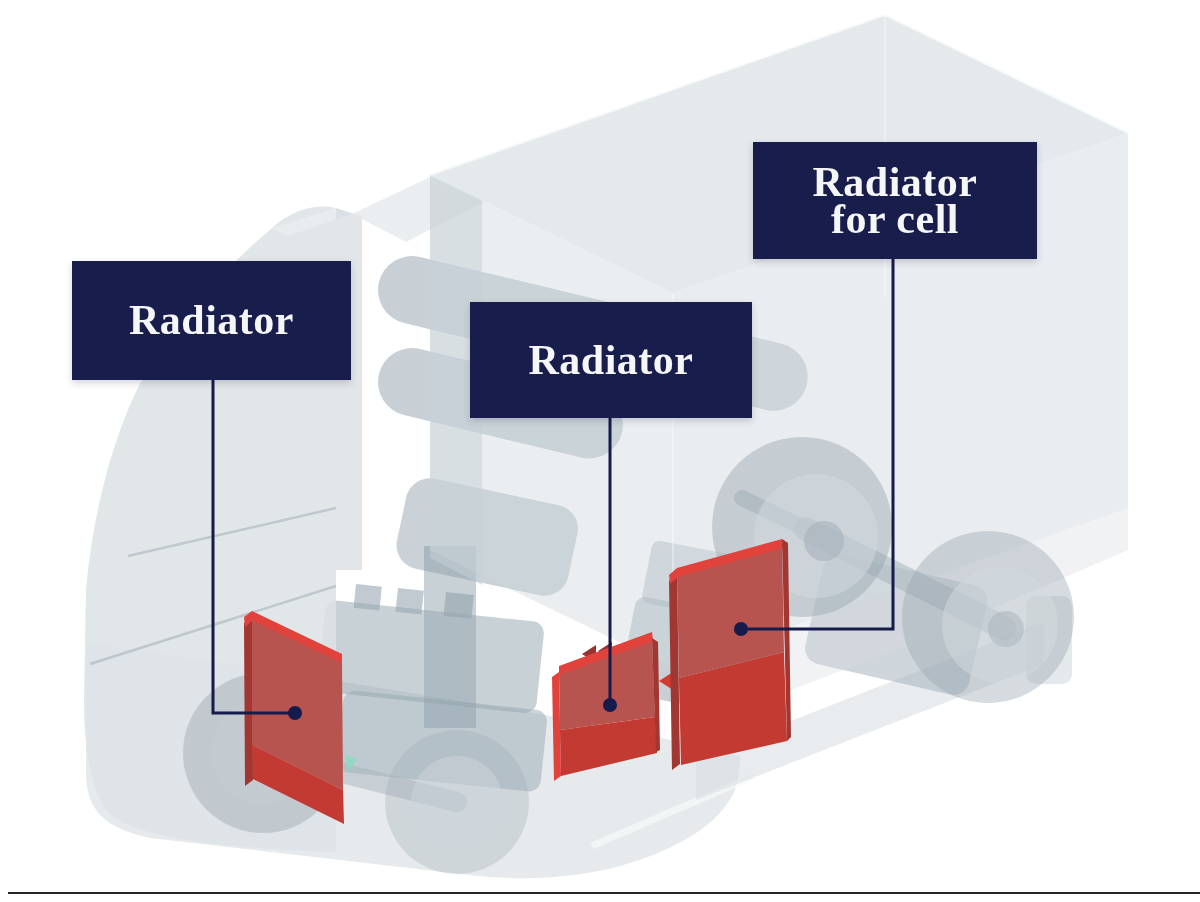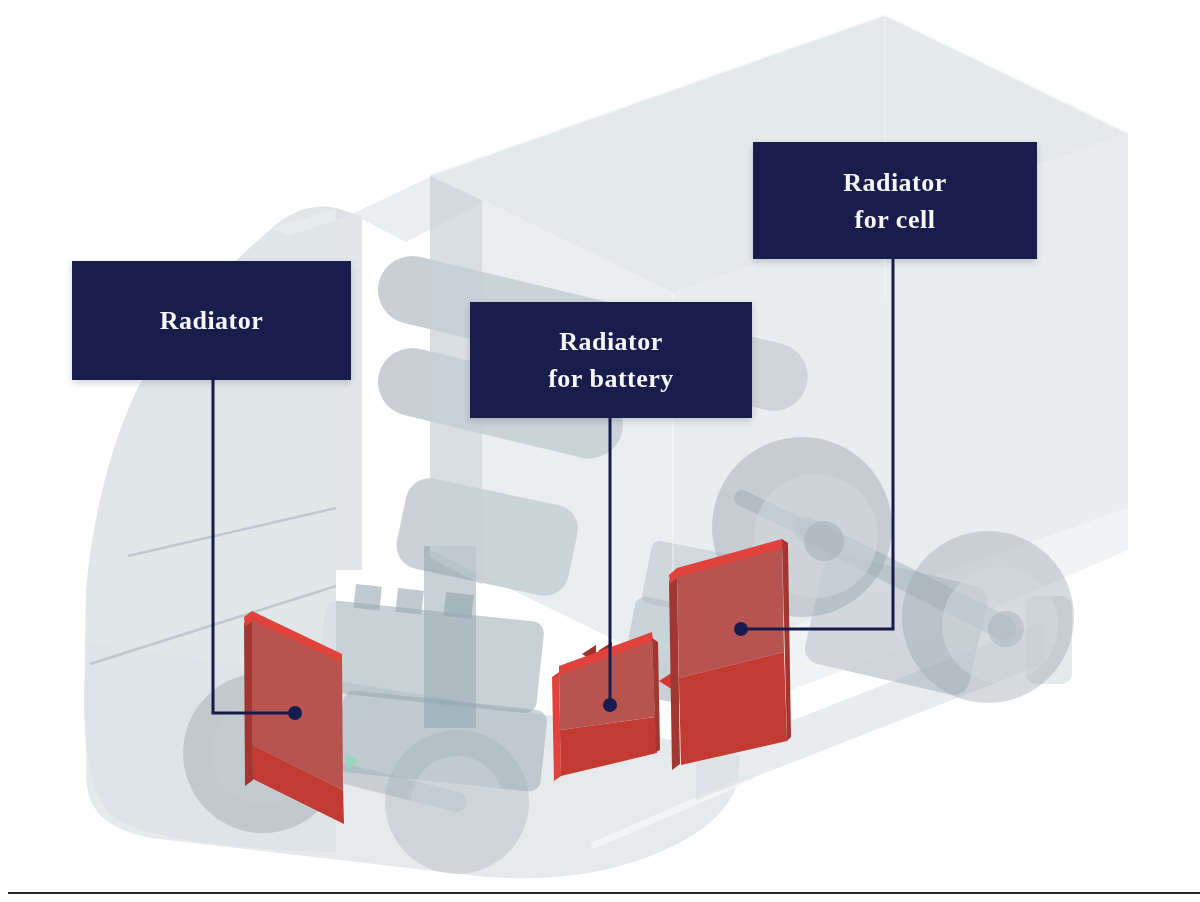--- a/index.html
+++ b/index.html
@@ -11,21 +11,21 @@
     font-family:"Liberation Serif","DejaVu Serif",serif;
   }
   .stage svg{position:absolute;left:0;top:0;}
   .label{
     position:absolute;
     background:var(--c-label-bg,#181d4c);
     color:var(--c-label-text,#f5f6f8);
     display:flex;flex-direction:column;justify-content:center;align-items:center;
     text-align:center;
     font-weight:bold;
-    font-size:26px;line-height:37px;
+    font-size:42px;line-height:37px;
     letter-spacing:.5px;
     box-shadow:0 3px 7px rgba(15,20,60,.18);
     z-index:3;
   }
   .label-fuel-cell{left:72px;top:261px;width:279px;height:119px;}
   .label-battery{left:470px;top:302px;width:282px;height:116px;}
   .label-motor{left:753px;top:142px;width:284px;height:117px;}
   .leader{fill:none;stroke:var(--c-leader,#161b4b);stroke-width:3px;}
   .leader-dot{fill:var(--c-leader,#161b4b);}
   .rad-muted{fill:var(--c-radiator-red-muted,#b8544f);}
@@ -144,21 +144,20 @@
       <polyline class="leader" points="893,259 893,629 741,629"></polyline>
       <circle class="leader-dot" cx="741" cy="629" r="7"></circle>
     </g>
   </svg>
 
   <div class="label label-fuel-cell">
     <span>Radiator</span>
   </div>
   <div class="label label-battery">
     <span>Radiator</span>
-    <span>for battery</span>
   </div>
   <div class="label label-motor">
     <span>Radiator</span>
     <span>for cell</span>
   </div>
 
   <div class="bottom-divider"></div>
 </div>
 
 </body></html>

